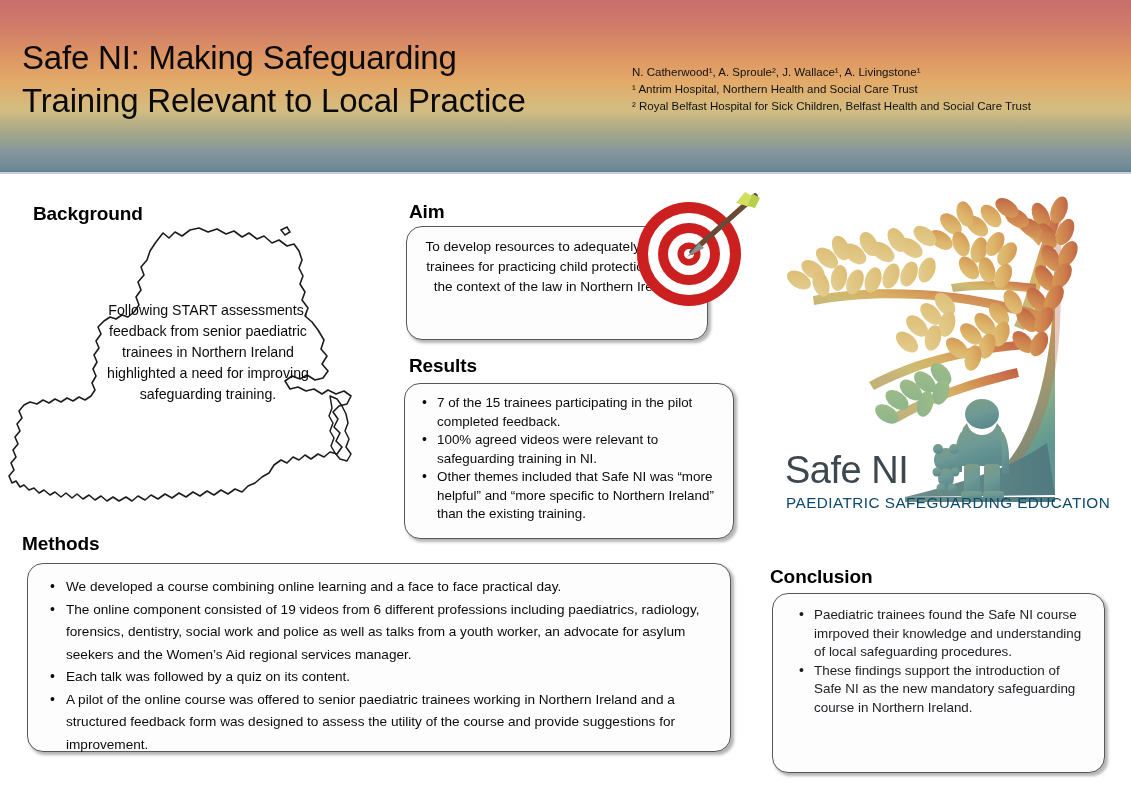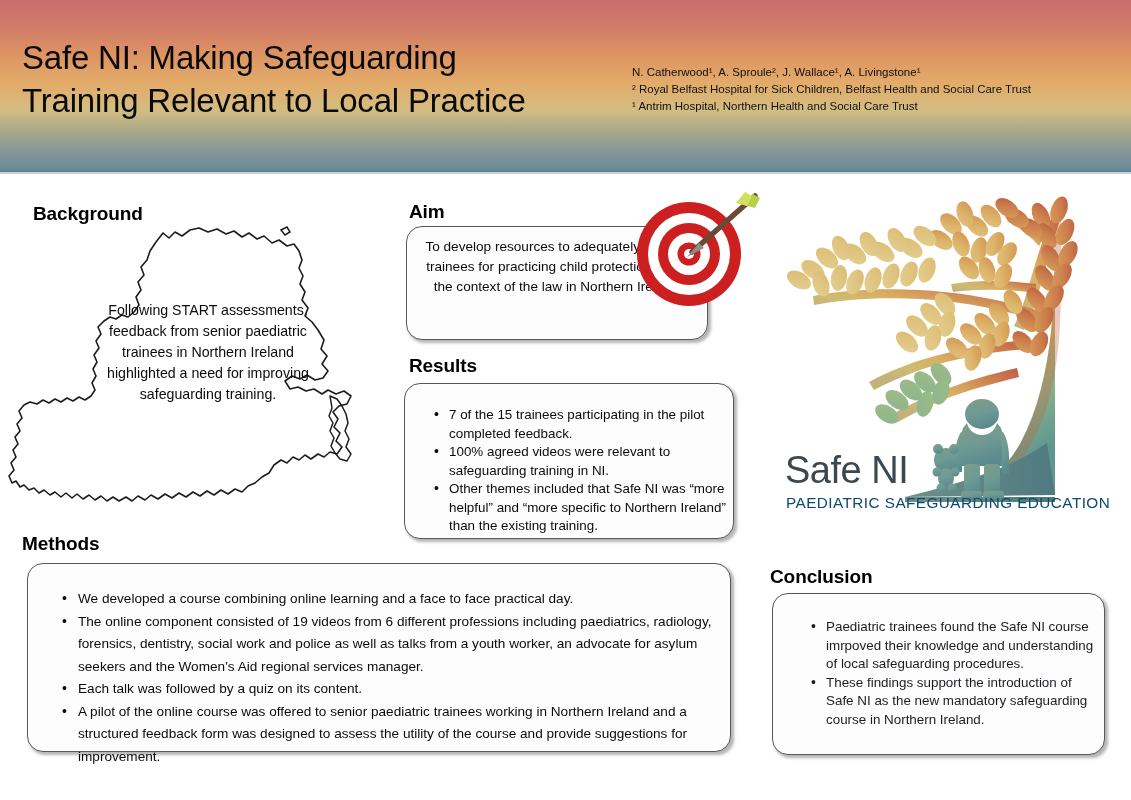--- a/index.html
+++ b/index.html
@@ -77,21 +77,21 @@
     position: absolute;
     background: #fdfdfd;
     border: 1.6px solid #56585a;
     border-radius: 16px;
     box-shadow: 2.5px 2.5px 3px rgba(120,120,120,0.55);
     box-sizing: border-box;
   }
 
   .bullets {
     list-style: none;
-    margin: 12px;
+    margin: 0;
     padding: 0;
   }
   .bullets li {
     position: relative;
     padding-left: 16px;
     margin: 0 0 0 0;
   }
   .bullets li::before {
     content: "\2022";
     position: absolute;
@@ -172,21 +172,21 @@
     font-size: 13.6px;
     line-height: 22.5px;
     color: #0b0b0b;
   }
   #methods-list li { padding-left: 17px; margin-bottom: 0px; }
 
   
   #h-conclusion { left: 770px; top: 566px; }
   #conclusion-box {
     left: 772px; top: 593px;
-    width: 333px; height: 162px;
+    width: 333px; height: 180px;
   }
   #conclusion-list {
     position: absolute;
     left: 25px; top: 12px;
     width: 292px;
     font-size: 13.4px;
     line-height: 18.5px;
     color: #1c1c22;
   }
 
@@ -231,22 +231,22 @@
 <div id="header"></div>
 <div id="header-rule"></div>
 
 <div id="poster-title">
   <span class="tline">Safe NI: Making Safeguarding</span>
   <span class="tline">Training Relevant to Local Practice</span>
 </div>
 
 <div id="authors-block">
   <span class="aline">N. Catherwood¹, A. Sproule², J. Wallace¹, A. Livingstone¹</span>
+  <span class="aline">¹ Antrim Hospital, Northern Health and Social Care Trust</span>
   <span class="aline">² Royal Belfast Hospital for Sick Children, Belfast Health and Social Care Trust</span>
-  <span class="aline">¹ Antrim Hospital, Northern Health and Social Care Trust</span>
 </div>
 
 <div class="sect-h" id="h-background">Background</div>
 
 <svg id="ni-map" viewBox="0 0 380 320" aria-hidden="true">
   <path fill="none" stroke="#1c1c1c" stroke-width="1.6" stroke-linejoin="round" stroke-linecap="round" d="M150 24 L157 15 L163 20 L169 14 L176 18 L184 12 L193 10 L202 14 L211 11 L220 16 L228 13
        L236 19 L243 15 L251 21 L258 18 L266 25 L273 22 L281 28 L288 26 L293 33 L296 42 L293 50
        L297 58 L294 66 L299 74 L296 82 L302 90 L299 98 L306 104 L312 112 L318 122 L315 131
        L321 138 L316 146 L322 153 L317 160 L309 162 L301 157 L294 161 L286 158 L279 163
        L284 171 L292 169 L300 173 L308 171 L316 176 L322 172 L330 176 L338 173 L345 178

